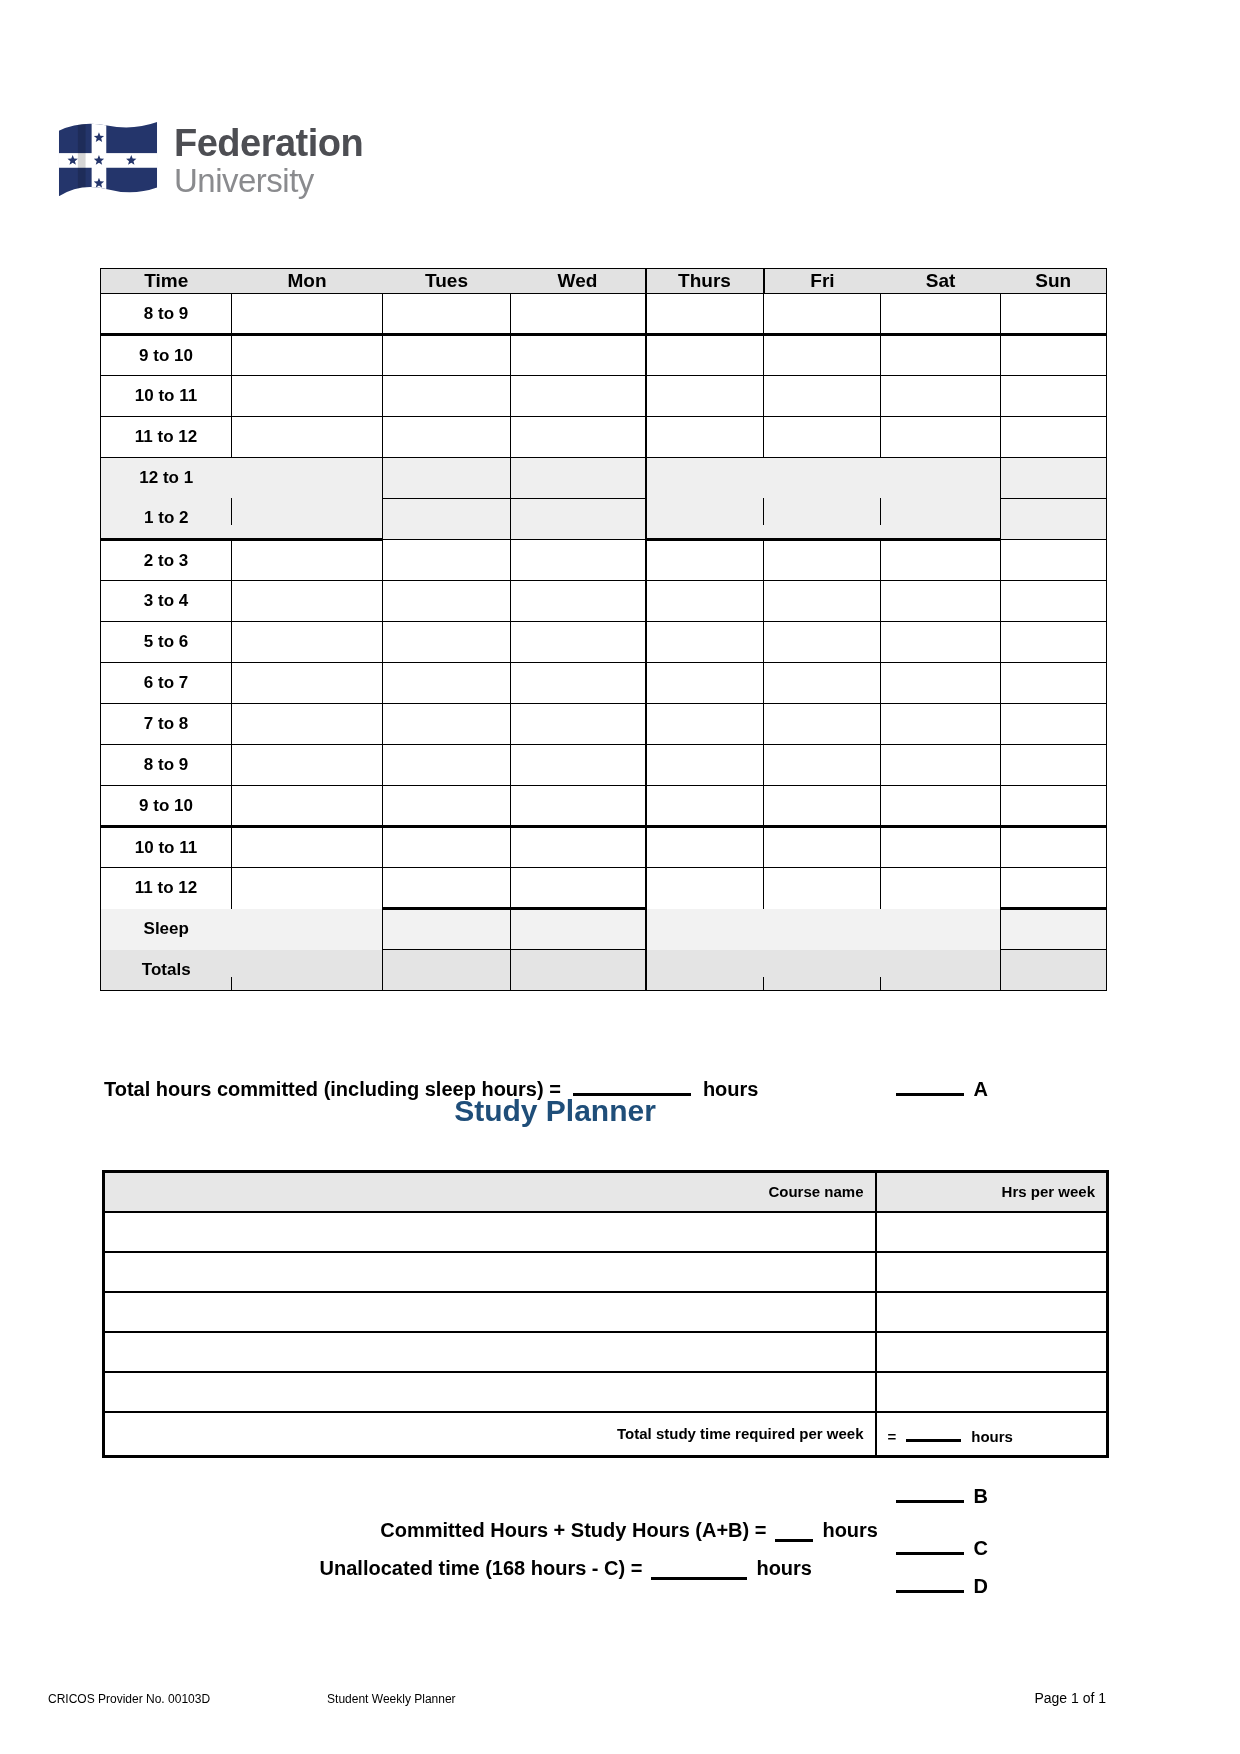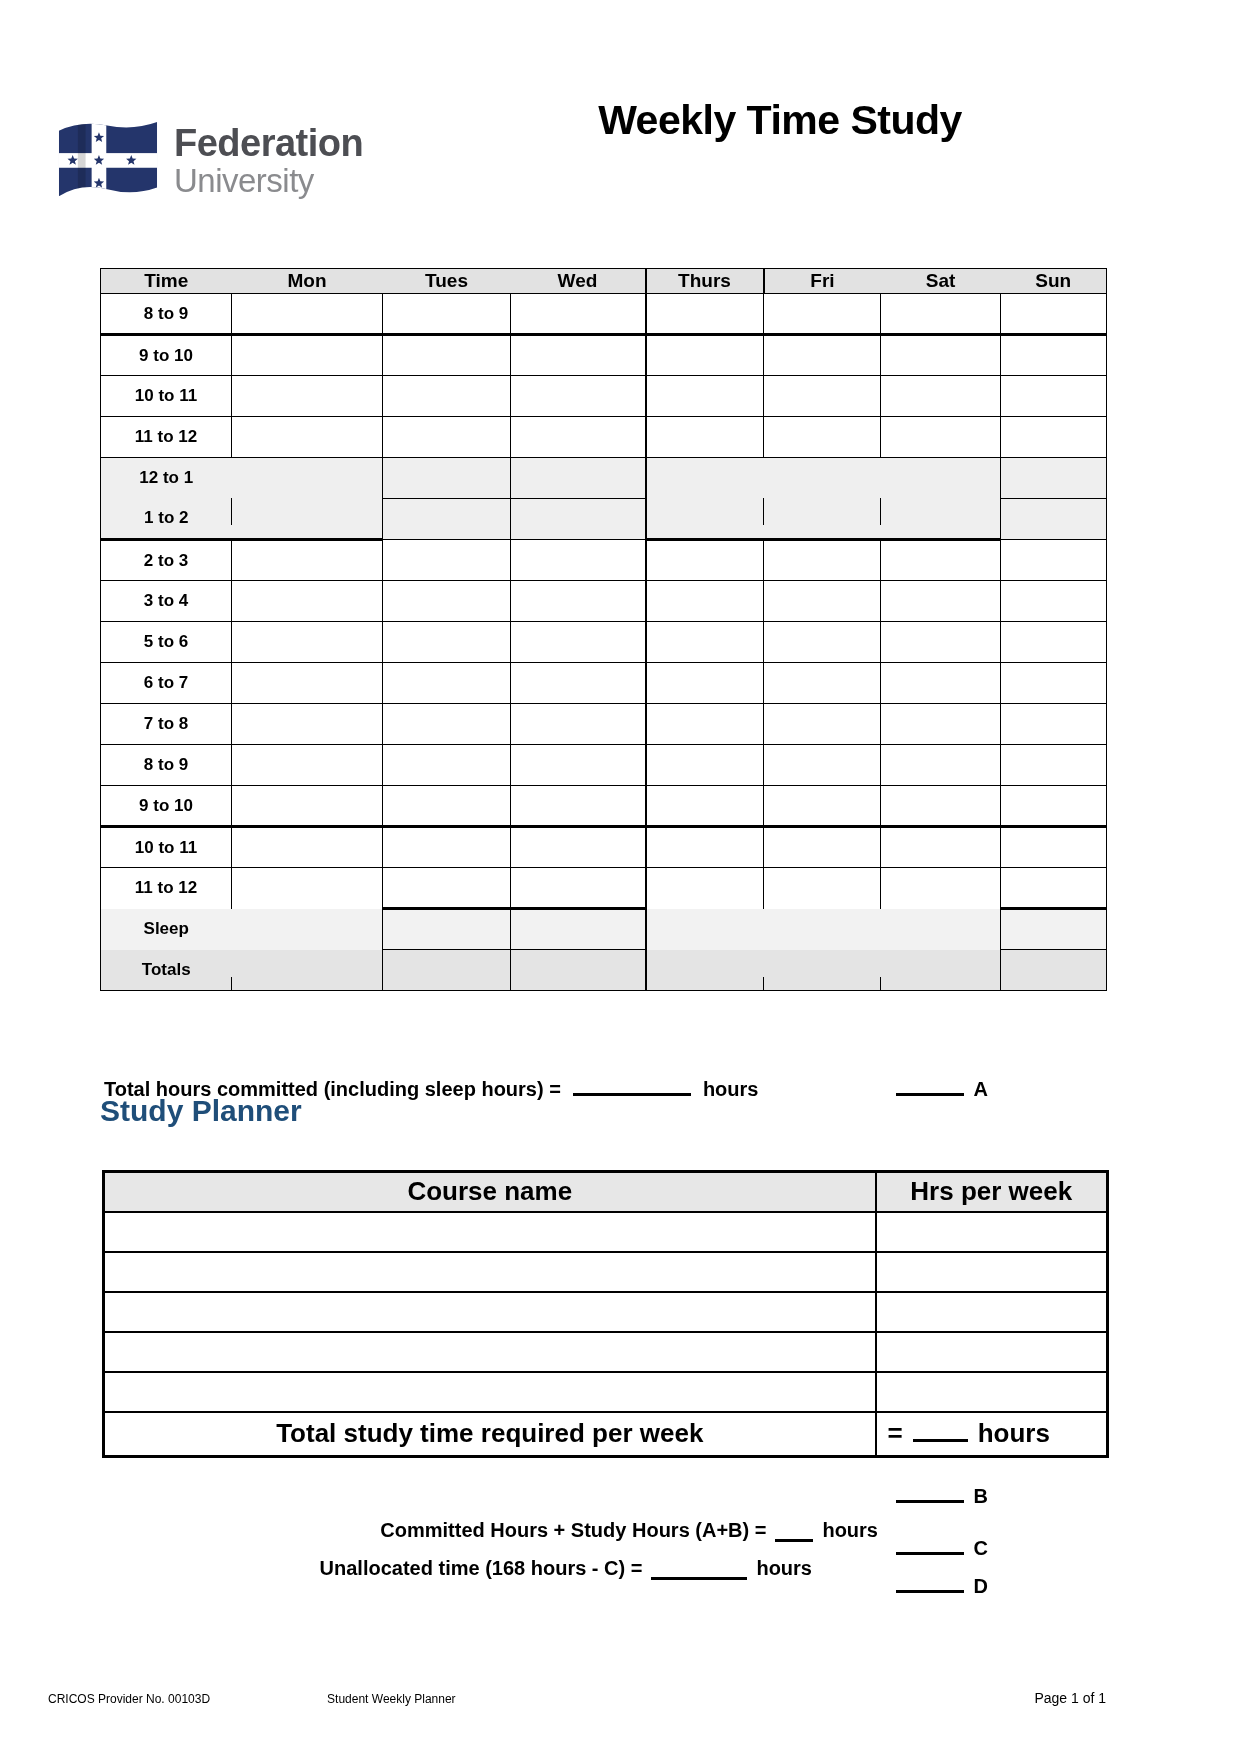--- a/index.html
+++ b/index.html
@@ -63,26 +63,26 @@
   
   .blank{display:inline-block;border-bottom:3px solid var(--ink);height:20px;}
   .w118{width:118px;}.w68{width:68px;}.w38{width:38px;}.w96{width:96px;}.w55{width:55px;}
   .ref-letter{font-weight:bold;}
 
   .total-line{position:absolute;left:104px;top:1076px;width:884px;display:flex;
     align-items:baseline;gap:12px;font-size:20px;font-weight:bold;}
   .ref-group{position:absolute;right:0;bottom:0;display:flex;align-items:baseline;gap:10px;}
 
   
-  .planner-heading{position:absolute;left:100px;top:1094px;width:910px;text-align:left;
+  .planner-heading{position:absolute;left:100px;top:1094px;width:910px;text-align:center;
     font-size:30px;font-weight:bold;color:var(--heading_blue);}
   .planner{position:absolute;left:102px;top:1170px;width:1004px;border-collapse:collapse;
     table-layout:fixed;border:3px solid var(--ink);}
   .planner th,.planner td{border:2px solid var(--ink);height:40px;padding:0 11px;
-    font-size:26px;text-align:center;vertical-align:middle;}
+    font-size:15px;text-align:right;vertical-align:middle;}
   .planner thead th{background:var(--planner_header_bg);font-weight:bold;}
   .planner tfoot td{height:45px;font-weight:bold;border-bottom:3px solid var(--ink);}
   .planner tfoot td .cellflex{display:flex;align-items:baseline;gap:10px;}
 
   .calc-line{position:absolute;left:100px;width:888px;height:26px;font-size:20px;font-weight:bold;}
   .calc-line .main{position:absolute;bottom:18px;display:flex;align-items:flex-end;gap:9px;white-space:nowrap;}
   .line-b{top:1482px;}
   .line-c{top:1534px;}.line-c .main{right:110px;}
   .line-d{top:1572px;}.line-d .main{right:176px;}
 
@@ -114,21 +114,20 @@
         <use href="#star" transform="translate(24,50.5) scale(1.05)" fill="#24356b"></use>
         <use href="#star" transform="translate(92,50.5) scale(1.05)" fill="#24356b"></use>
         <rect x="30" y="0" width="9" height="100" fill="rgba(0,0,0,0.16)"></rect>
       </g>
     </svg>
     <div class="logo-text">
       <div class="logo-line1">Federation</div>
       <div class="logo-line2">University</div>
     </div>
   </div>
-  <h1 class="doc-title">Weekly Time Study</h1>
 
   <table class="schedule">
     <colgroup>
       <col style="width:131px">
         <col style="width:151px">
         <col style="width:128px">
         <col style="width:135px">
       <col style="width:118px">
         <col style="width:117px">
         <col style="width:120px">

